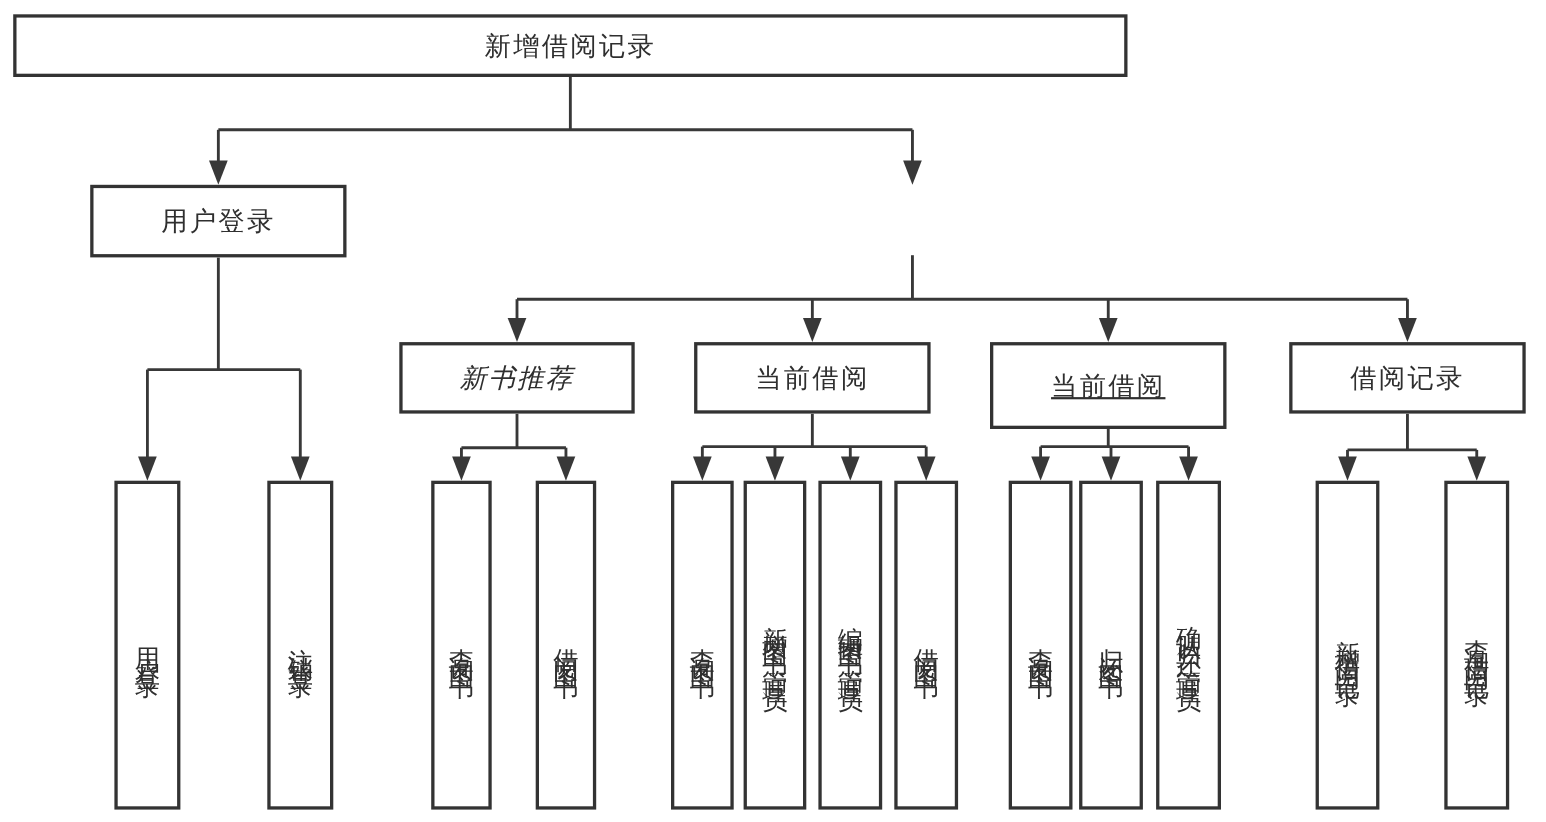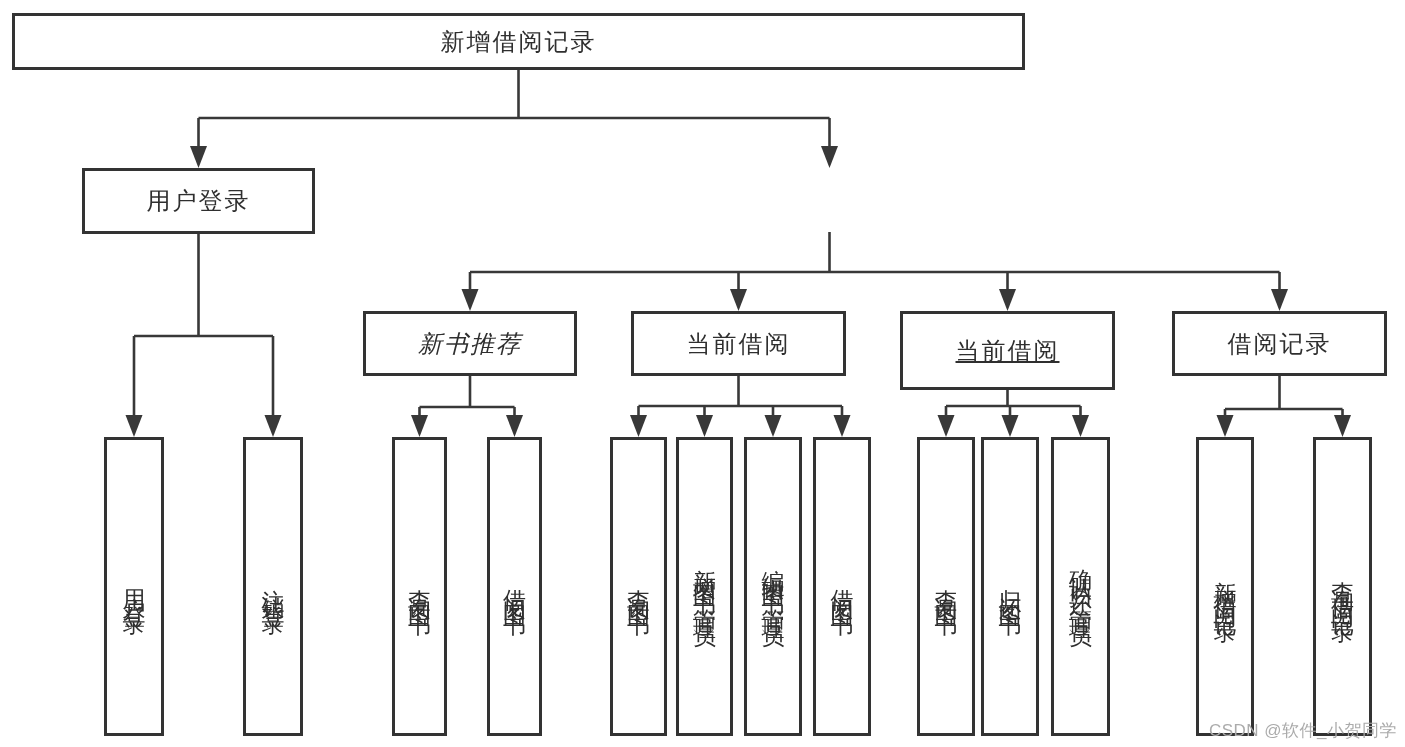--- a/index.html
+++ b/index.html
@@ -141,15 +141,14 @@
   <div class="node v" style="left:744px; top:437px; width:58px; height:299px;">编辑图书（管理员）</div>
   <div class="node v" style="left:813px; top:437px; width:58px; height:299px;">借阅图书</div>
 
   <div class="node v" style="left:917px; top:437px; width:58px; height:299px;">查询图书</div>
   <div class="node v" style="left:981px; top:437px; width:58px; height:299px;">归还图书</div>
   <div class="node v" style="left:1051px; top:437px; width:59px; height:299px;">确认归还（管理员）</div>
 
   <div class="node v" style="left:1196px; top:437px; width:58px; height:299px;">新增借阅记录</div>
   <div class="node v" style="left:1313px; top:437px; width:59px; height:299px;">查询借阅记录</div>
 
-  <div class="watermark">CSDN @软件_小贺同学</div>
 
 </div>
 
 </body></html>

